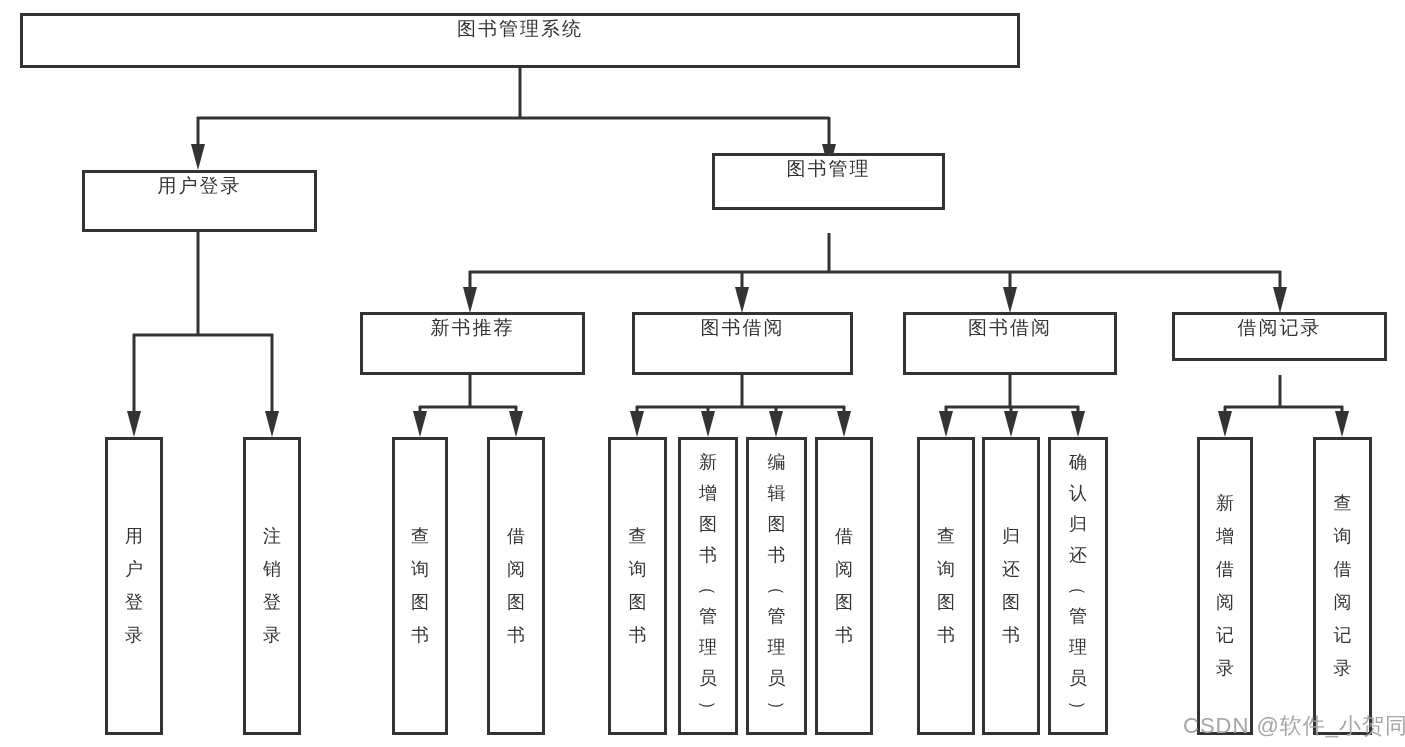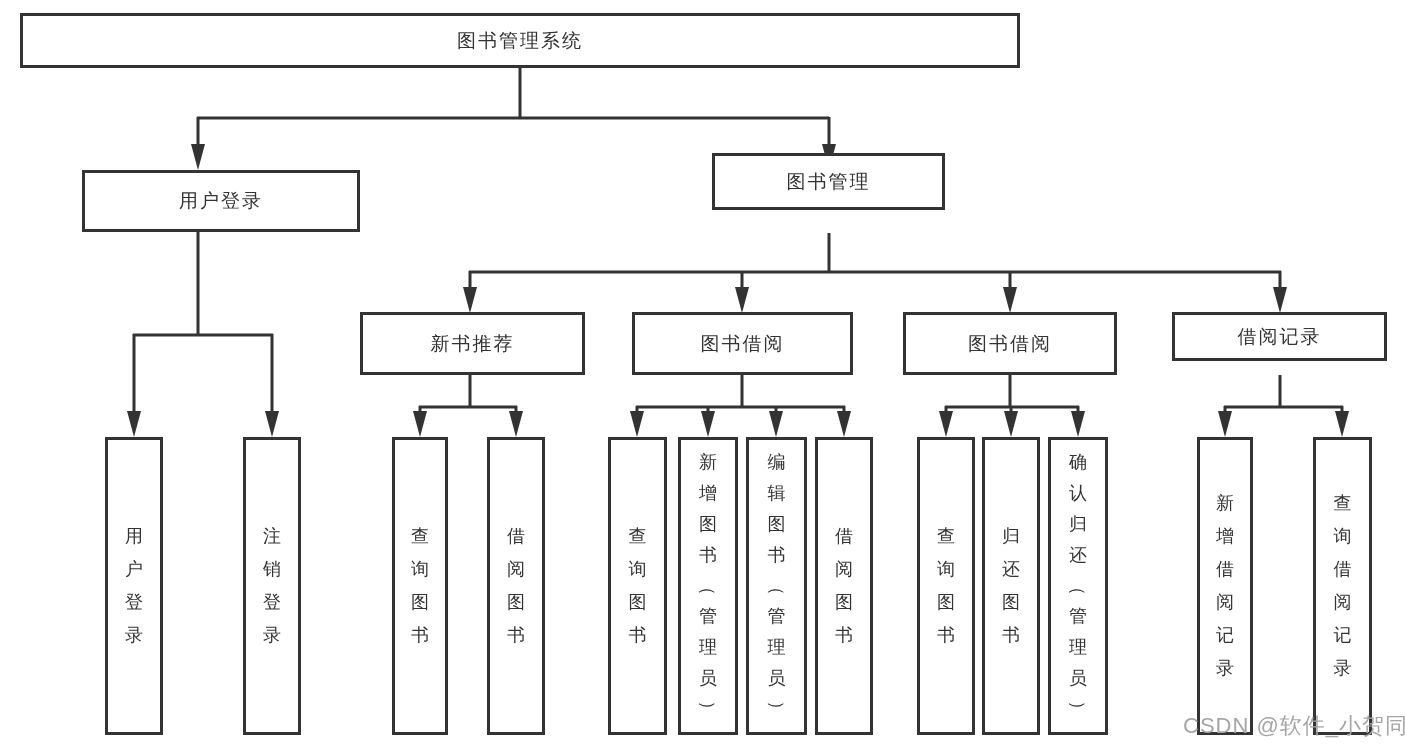--- a/index.html
+++ b/index.html
@@ -11,21 +11,21 @@
   html,body{margin:0;padding:0;background:var(--bg);}
   body{font-family:"Liberation Sans","DejaVu Sans",sans-serif;}
   .canvas{
     position:relative;width:1405px;height:747px;background:var(--bg);
     overflow:hidden;
   }
   svg.connectors{position:absolute;left:0;top:0;color:var(--line-color);}
   .node{
     position:absolute;box-sizing:border-box;
     border:3px solid var(--line-color);background:var(--box-bg);
-    display:flex;align-items:center;justify-content:center;
+    display:flex;justify-content:center;
     font-size:19px;color:var(--text-color);letter-spacing:2px;
   }
   .leaf{
     position:absolute;box-sizing:border-box;top:437px;height:298px;
     border:3px solid var(--line-color);background:var(--box-bg);
     display:flex;flex-direction:column;align-items:center;justify-content:center;
     font-size:18px;color:var(--text-color);
   }
   .vchar{display:block;line-height:1.05;}
   .vparen{transform:rotate(90deg);}
@@ -102,21 +102,21 @@
       <polygon points="1071,411 1085,411 1078,437"></polygon>
       <polygon points="1218,411 1232,411 1225,437"></polygon>
       <polygon points="1335,411 1349,411 1342,437"></polygon>
     </g>
   </svg>
 
   <div class="node" style="left:20px;top:13px;width:1000px;height:55px">
     <span>图书管理系统</span>
   </div>
 
-  <div class="node" style="left:82px;top:170px;width:278px;height:62px">
+  <div class="node" style="left:82px;top:170px;width:235px;height:62px">
     <span>用户登录</span>
   </div>
   <div class="node" style="left:712px;top:153px;width:233px;height:57px">
     <span>图书管理</span>
   </div>
 
   <div class="node" style="left:632px;top:312px;width:221px;height:63px">
     <span>图书借阅</span>
   </div>
   <div class="node" style="left:360px;top:312px;width:225px;height:63px">

